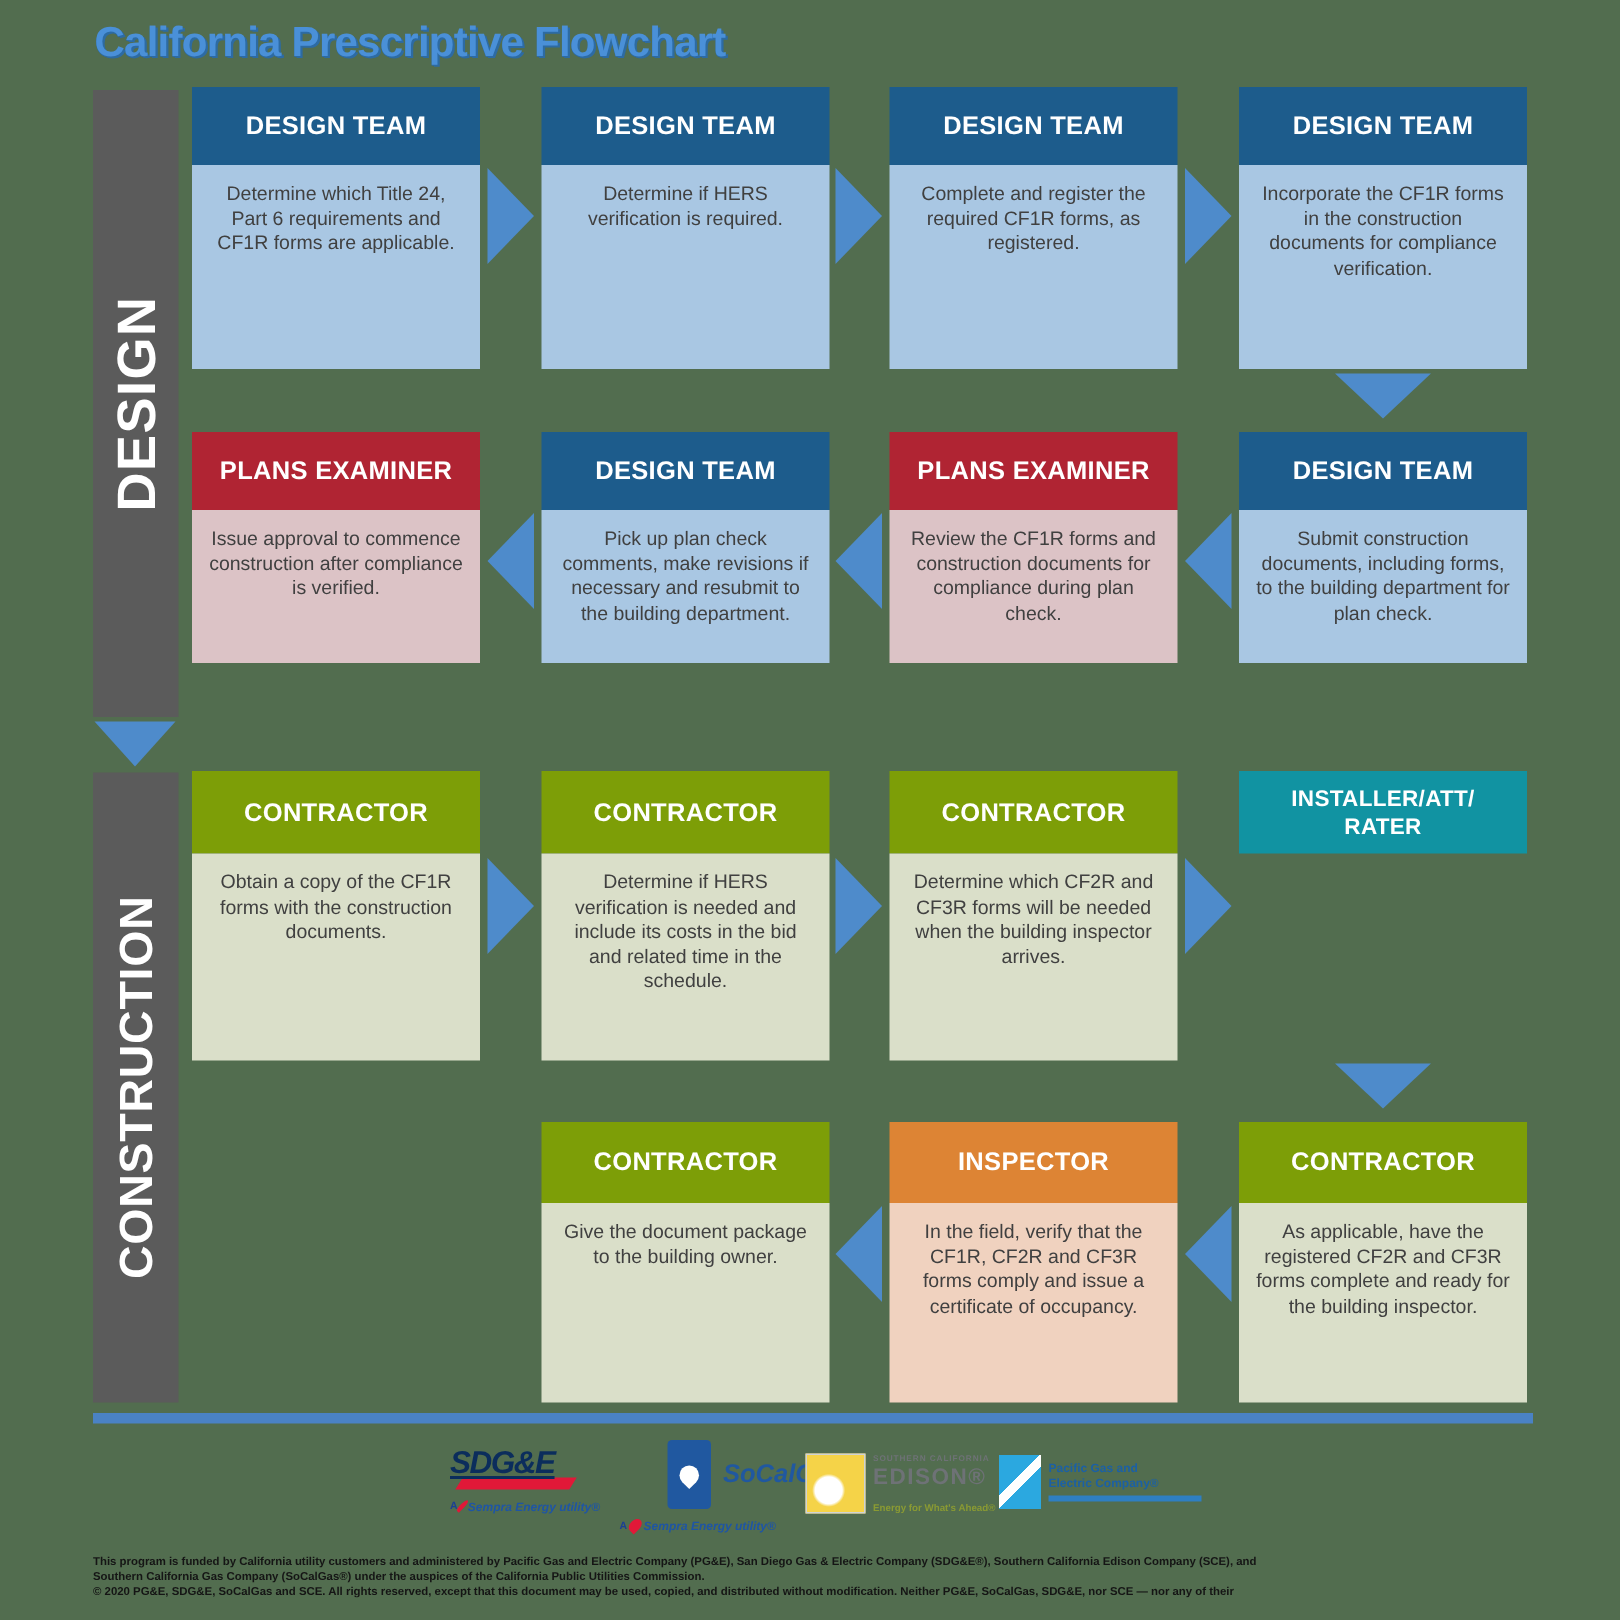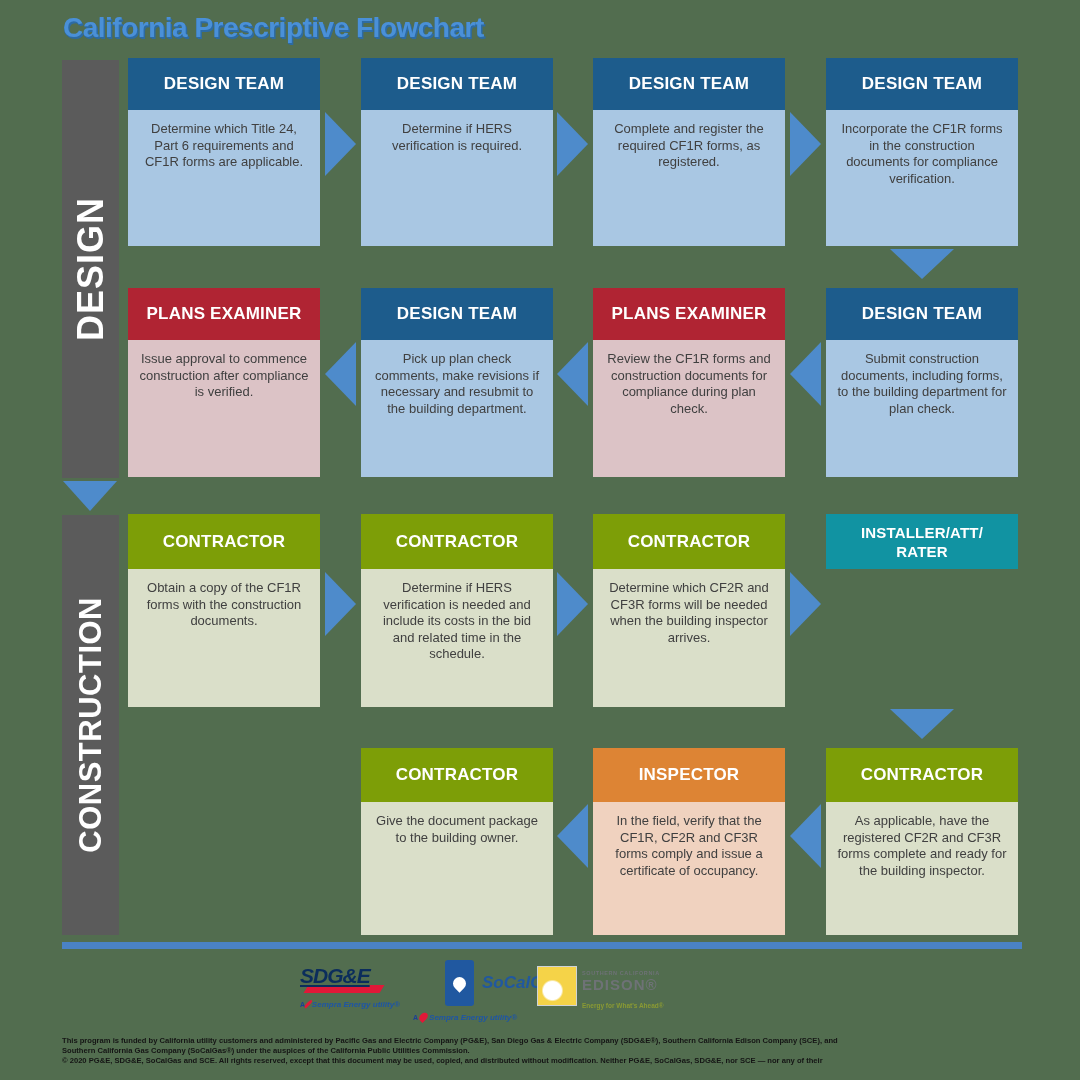--- a/index.html
+++ b/index.html
@@ -24,21 +24,21 @@
   .phase-label {
     writing-mode:vertical-rl; transform:rotate(180deg);
     color:#fff; font-weight:bold; white-space:nowrap;
   }
   .phase-design .phase-label { font-size:36px; letter-spacing:1px; }
   .phase-construction .phase-label { font-size:31px; letter-spacing:0.5px; }
 
   
   .box { position:absolute; width:192px; display:flex; flex-direction:column; }
   .c1{left:128px}.c2{left:361px}.c3{left:593px}.c4{left:826px}
-  .r1{top:58px;height:188px}.r2{top:288px;height:189px}
+  .r1{top:58px;height:188px}.r2{top:288px;height:154px}
   .r3{top:514px;height:193px}.r4{top:748px;height:187px}
   .box-header{
     flex:0 0 52px; display:flex; align-items:center; justify-content:center;
     color:#fff; font-weight:bold; font-size:17px; text-align:center; letter-spacing:0.2px;
   }
   .r3 .box-header{flex-basis:55px} .r4 .box-header{flex-basis:54px}
   .t-installer .box-header{font-size:15px; line-height:19px; padding:0 20px;}
   .box-body{
     flex:1; font-size:13px; line-height:16.5px; color:var(--body-text);
     text-align:center; padding:11px 10px 0;
@@ -83,21 +83,21 @@
 
   .socalgas{left:413px; top:960px;}
   .scg-row{display:flex; align-items:center; gap:8px;padding-left:32px;}
   .scg-rect{width:29px; height:46px; background:#2058a0; border-radius:3px;
             display:flex; align-items:center; justify-content:center;}
   .scg-flame{width:13px; height:13px; background:#fff;
              border-radius:0 50% 50% 50%; transform:rotate(225deg);}
   .scg-name{font-size:17px; font-weight:bold; font-style:italic; color:#2058a0;}
 
   .edison{left:537px; top:962px;}
-  .ed-row{display:flex; align-items:center; gap:5px;}
+  .ed-row{display:flex; align-items:flex-end; gap:5px;}
   .ed-square{width:40px; height:40px; background:#f5d348;
              background-image:radial-gradient(circle at 38% 62%, #fff 0 9px, rgba(255,255,255,0) 11px);
              border:1px solid #cfd3d6;}
   .ed-col{padding-top:8px;}
   .ed-small{font-size:5.5px; letter-spacing:0.6px; color:#6e7276; font-weight:bold;}
   .ed-big{font-size:15px; font-weight:bold; letter-spacing:1px; color:#6e7276;}
   .ed-tag{font-size:6.5px; font-weight:bold; color:#8a9a33; margin-top:9px;}
 
   .pge{left:666px; top:970px;}
   .pge-row{display:flex; align-items:flex-start; gap:5px;}
@@ -232,20 +232,30 @@
     <div class="ed-row">
       <div class="ed-square"></div>
       <div class="ed-col">
         <div class="ed-small">SOUTHERN CALIFORNIA</div>
         <div class="ed-big">EDISON®</div>
         <div class="ed-tag">Energy for What's Ahead®</div>
       </div>
     </div>
   </div>
 
+  <div class="logo pge">
+    <div class="pge-row">
+      <div class="pge-square"></div>
+      <div class="pge-col">
+        <div class="pge-line">Pacific Gas and</div>
+        <div class="pge-line">Electric Company®</div>
+        <div class="pge-bar"></div>
+      </div>
+    </div>
+  </div>
 
   <div class="fineprint">
     <div>This program is funded by California utility customers and administered by Pacific Gas and Electric Company (PG&amp;E), San Diego Gas &amp; Electric Company (SDG&amp;E®), Southern California Edison Company (SCE), and</div>
     <div>Southern California Gas Company (SoCalGas®) under the auspices of the California Public Utilities Commission.</div>
     <div>© 2020 PG&amp;E, SDG&amp;E, SoCalGas and SCE. All rights reserved, except that this document may be used, copied, and distributed without modification. Neither PG&amp;E, SoCalGas, SDG&amp;E, nor SCE — nor any of their</div>
   </div>
 
 </div>
 
 </body></html>

